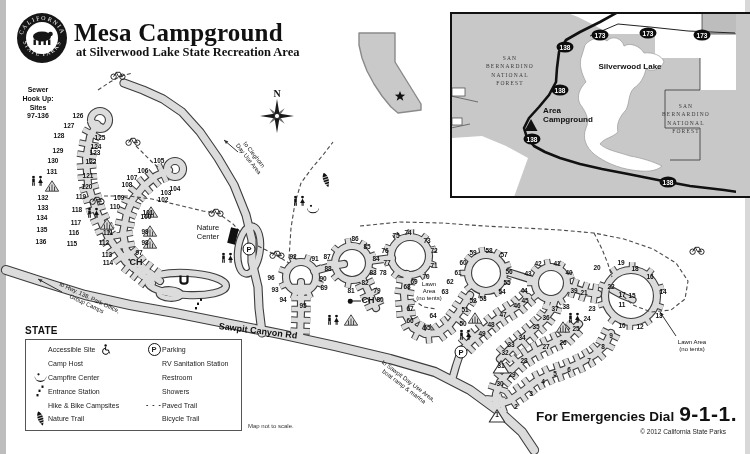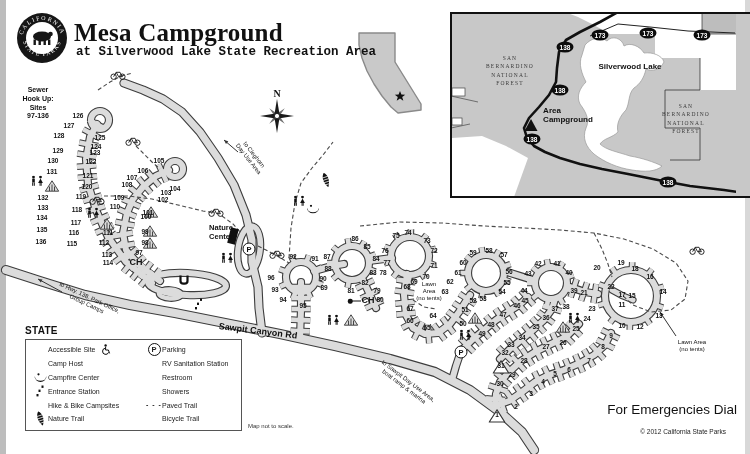--- a/index.html
+++ b/index.html
@@ -2,21 +2,21 @@
 <html><head>
 <meta charset="utf-8">
 <style>
   html,body{margin:0;padding:0;background:#fff;}
   #canvas{position:relative;width:750px;height:454px;background:#fff;overflow:hidden;
           font-family:"Liberation Sans",sans-serif;color:#111;}
   .abs{position:absolute;}
   .edge{position:absolute;top:0;height:454px;background:#bdbdbd;}
   
   #title{font-family:"Liberation Serif",serif;font-weight:bold;font-size:25px;letter-spacing:.2px;}
-  #subtitle{font-family:Liberation Mono, monospace;font-weight:bold;font-size:12.5px;}
+  #subtitle{font-family:Liberation Serif, serif;font-weight:bold;font-size:12.5px;}
   #sewer{width:54px;text-align:center;font-size:7px;font-weight:bold;line-height:1.25;}
   
   .site{position:absolute;transform:translate(-50%,-50%);font-size:6.5px;font-weight:bold;
         white-space:nowrap;z-index:6;}
   .map-label{position:absolute;white-space:pre;text-align:center;line-height:1.15;z-index:6;}
   .icn{position:absolute;transform:translate(-50%,-50%);z-index:5;line-height:0;}
   .icn svg{display:block;}
   .picn{width:11px;height:11px;border:1.2px solid #111;border-radius:50%;background:#fff;
         font-size:7.5px;font-weight:bold;text-align:center;line-height:11px;}
   
@@ -30,21 +30,21 @@
   #legend{left:25px;top:339px;width:217px;height:92px;border:1.2px solid #555;box-sizing:border-box;
           background:#fff;z-index:8;padding:4px 0 0 6px;}
   #legend-title{left:25px;top:325px;font-size:10px;font-weight:bold;letter-spacing:.3px;z-index:8;}
   .lcol{position:absolute;top:3px;}
   .lrow{height:13.8px;display:flex;align-items:center;font-size:7px;color:#222;}
   .lico{width:16px;display:flex;justify-content:center;align-items:center;flex:0 0 16px;line-height:0;}
   .dashes{font-weight:bold;letter-spacing:1px;font-size:7px;}
   #mapnote{left:248px;top:423px;font-size:6px;color:#333;z-index:8;}
   
   #emergency{right:13px;top:402px;display:flex;align-items:baseline;gap:5px;z-index:8;}
-  #emergency .pre{font-size:13.5px;font-weight:normal;}
+  #emergency .pre{font-size:13.5px;font-weight:bold;}
   #emergency .num{font-size:21px;font-weight:bold;letter-spacing:.5px;}
   #copyright{right:24px;top:428px;font-size:6.5px;color:#222;z-index:8;}
 </style>
 </head>
 <body>
 
 <div id="canvas">
 
   <div class="edge" style="left:0;width:6px;"></div>
   <div class="edge" style="left:745px;width:5px;background:#d8d8d8;"></div>
@@ -1111,21 +1111,21 @@
 Day Use Area</div>
       <div class="map-label" style="left: 88px; top: 301px; font-size: 6px; font-weight: normal; transform: translate(-50%, -50%) rotate(25deg);">to Hwy. 138, Park Office,
 Group Camps</div>
       <div class="map-label" style="left: 406px; top: 384px; font-size: 6px; font-weight: normal; transform: translate(-50%, -50%) rotate(37deg);">to Sawpit Day Use Area,
 boat ramp &amp; marina</div>
       <div class="map-label" style="left: 429px; top: 291px; font-size: 6px; font-weight: normal; transform: translate(-50%, -50%) rotate(0deg);">Lawn
 Area
 (no tents)</div>
       <div class="map-label" style="left: 692px; top: 346px; font-size: 6px; font-weight: normal; transform: translate(-50%, -50%) rotate(0deg);">Lawn Area
 (no tents)</div>
-      <div class="map-label" style="left: 221px; top: 233px; font-size: 7.5px; font-weight: bold; transform: translate(-50%, -50%) rotate(0deg);">Nature
+      <div class="map-label" style="left: 208px; top: 233px; font-size: 7.5px; font-weight: normal; transform: translate(-50%, -50%) rotate(0deg);">Nature
 Center</div>
       <div class="map-label" style="left: 136px; top: 262px; font-size: 9px; font-weight: bold; transform: translate(-50%, -50%) rotate(0deg);">CH</div>
       <div class="map-label" style="left: 368px; top: 300px; font-size: 9px; font-weight: bold; transform: translate(-50%, -50%) rotate(0deg);">CH</div>
     </div>
 
   <div id="legend-title" class="abs">STATE</div>
   <div id="legend" class="abs">
     <div class="lcol" id="legend-left" style="left:6px;">
         <div class="lrow">
           <span class="lico"></span>
@@ -1208,16 +1208,17 @@
         <div class="lrow">
           <span class="lico"></span>
           <span>Bicycle Trail</span>
         </div>
       </div>
   </div>
   <div id="mapnote" class="abs">Map not to scale.</div>
 
   <div id="emergency" class="abs">
     <span class="pre">For Emergencies Dial</span>
+    <span class="num">9-1-1.</span>
   </div>
   <div id="copyright" class="abs">© 2012 California State Parks</div>
 
 </div>
 
 </body></html>

